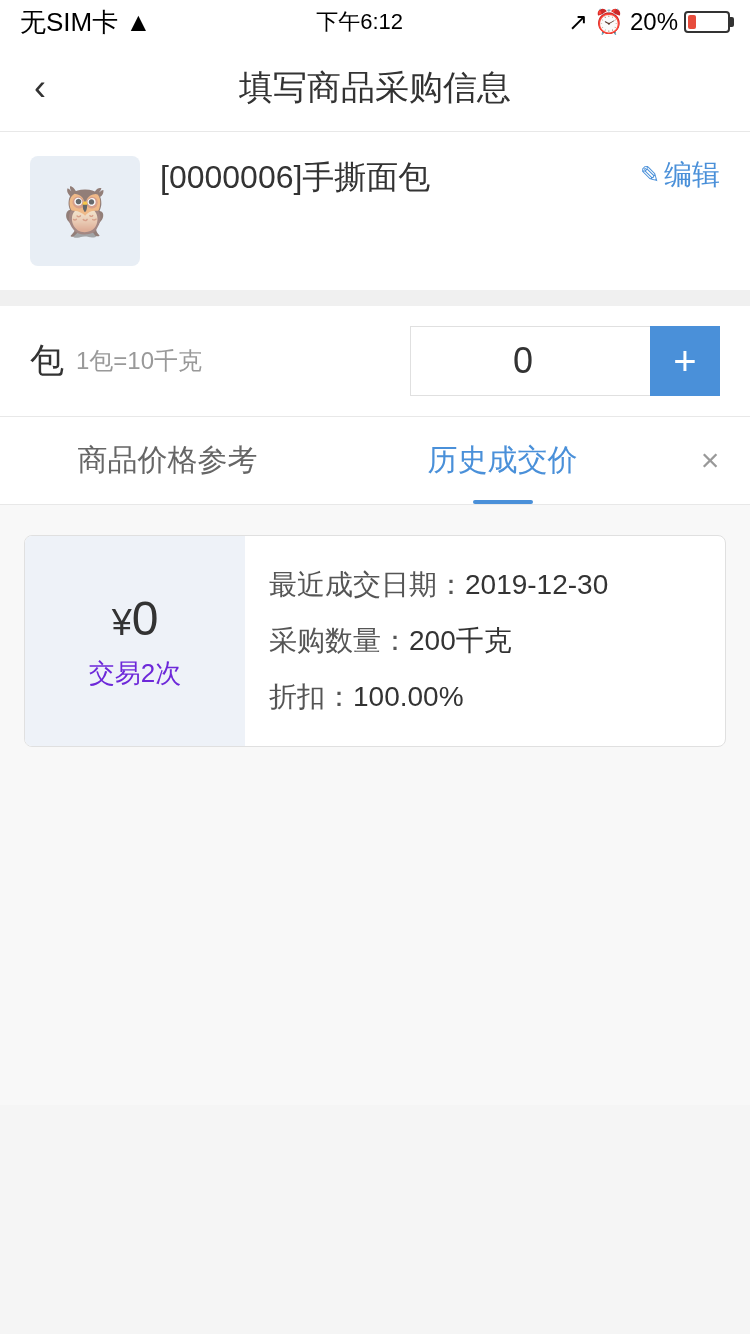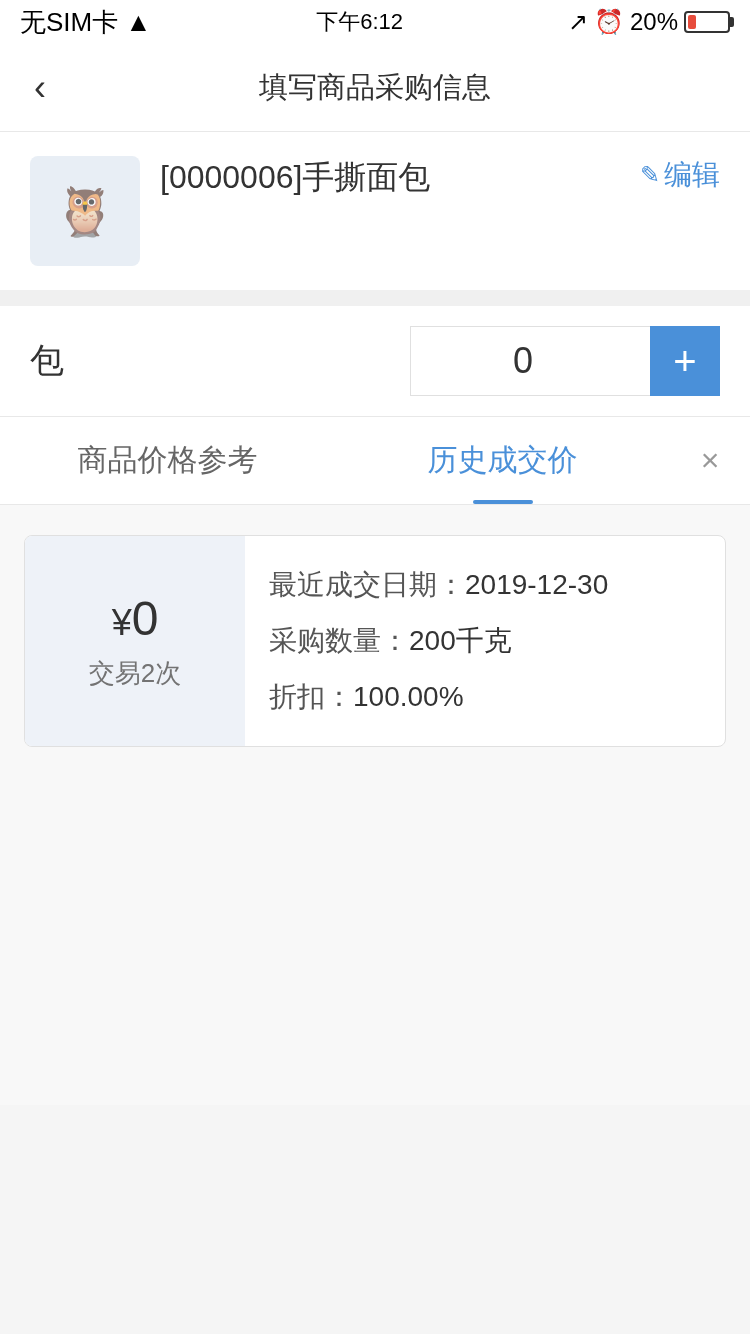--- a/index.html
+++ b/index.html
@@ -87,21 +87,21 @@
     }
     .nav-back {
       position: absolute;
       left: 24px;
       font-size: 36px;
       color: #333;
       cursor: pointer;
       padding: 10px;
     }
     .nav-title {
-      font-size: 29px;
+      font-size: 34px;
       font-weight: 500;
       color: #333;
     }
 
     
     .product-card {
       background: #fff;
       margin: 0;
       padding: 24px 30px;
       display: flex;
@@ -334,21 +334,21 @@
       font-size: 48px;
       color: #333;
       font-weight: 500;
       margin-bottom: 10px;
     }
     .price-symbol {
       font-size: 36px;
     }
     .trade-count {
       font-size: 26px;
-      color: #737373;
+      color: #6d28d9;
     }
     .card-right {
       flex: 1;
       padding: 28px 24px;
       display: flex;
       flex-direction: column;
       justify-content: center;
       gap: 14px;
     }
     .card-detail-row {
@@ -403,20 +403,21 @@
       </div>
     </div>
   </div>
 </div>
 
 <div class="section-divider"></div>
 
 <div class="quantity-row">
   <div class="quantity-label">
     <span class="unit-badge">包</span>
+    <span class="unit-convert">1包=10千克</span>
   </div>
   <div class="quantity-input-row">
     <input class="quantity-input" type="number" value="0" style="">
     <button class="quantity-plus">+</button>
   </div>
 </div>
 
 <div class="thin-divider"></div>
 
 <div class="tabs-panel">

